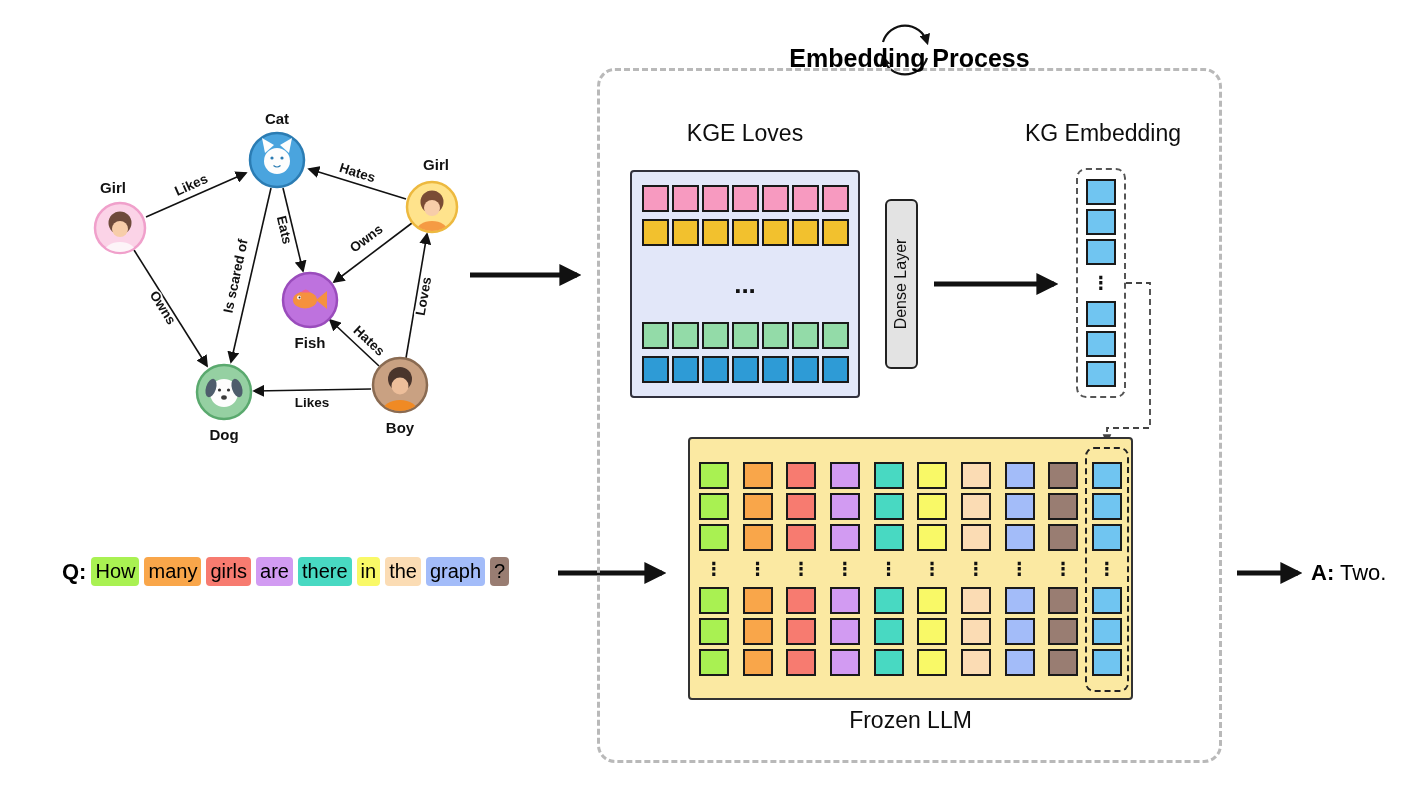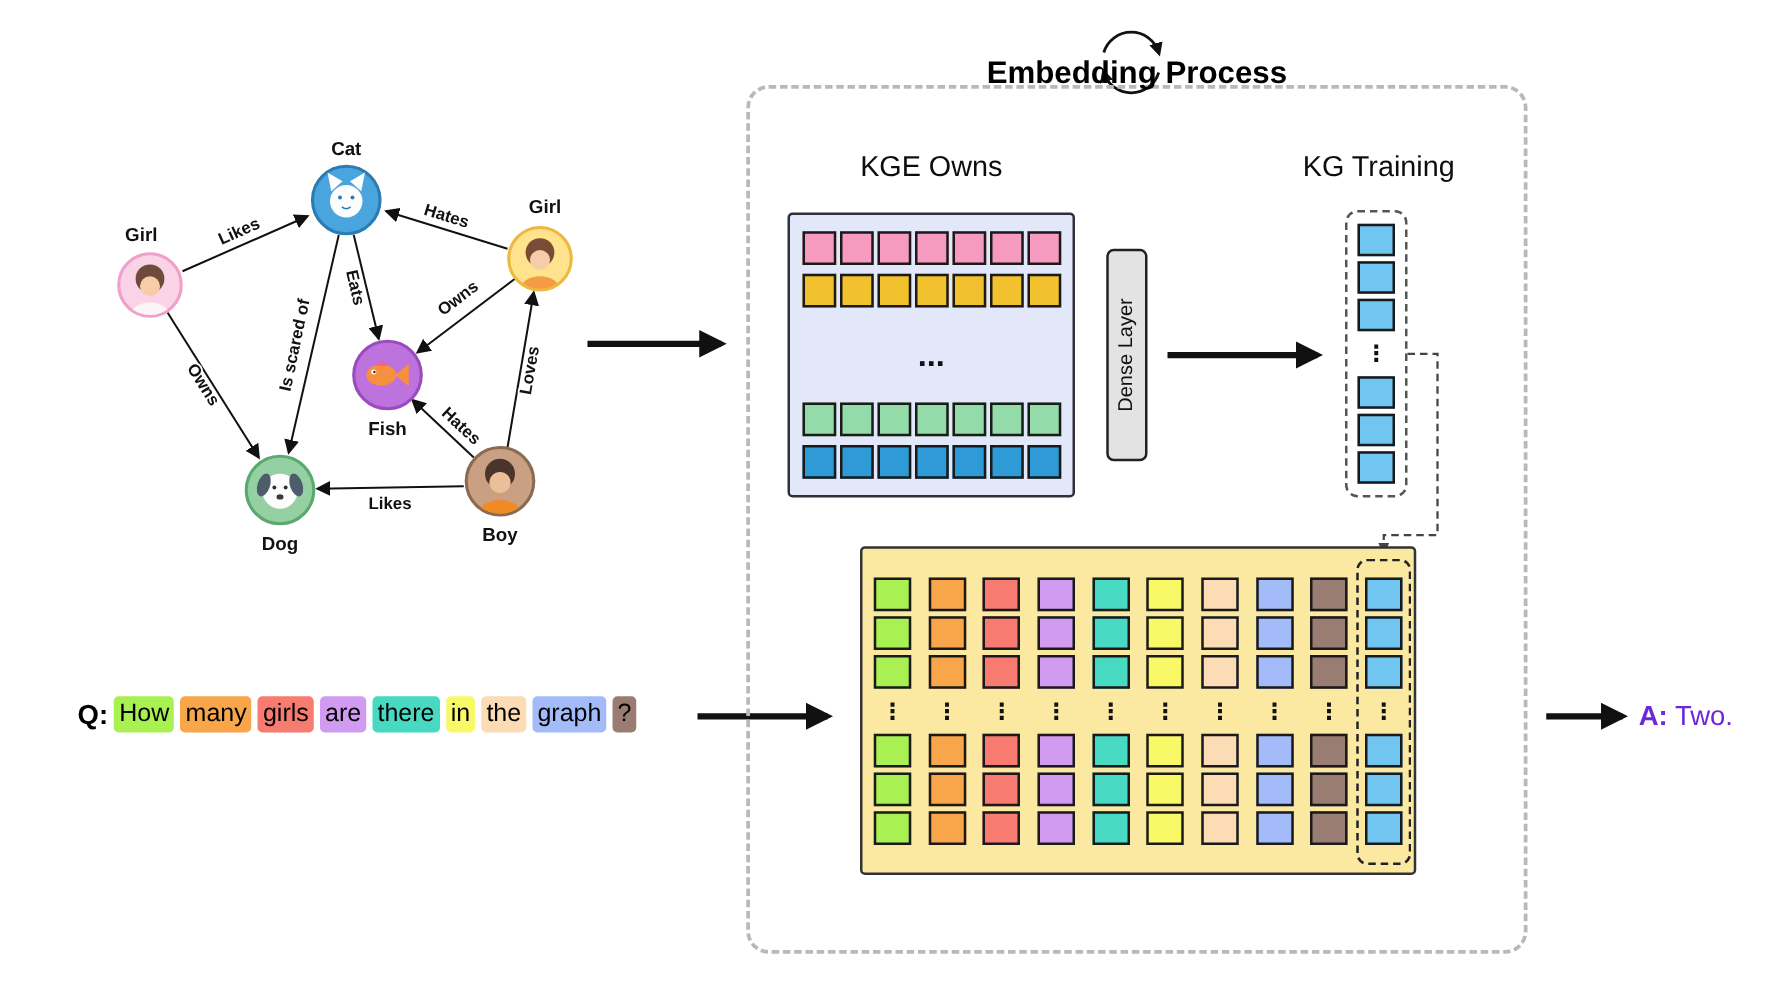--- a/index.html
+++ b/index.html
@@ -50,21 +50,21 @@
              display:flex; justify-content:space-between; padding:12px 9px; }
   .llm-col { display:flex; flex-direction:column; align-items:center; justify-content:center; gap:4px; }
   .llm-sq { width:30px; height:27px; border:2px solid #1a1a1a; }
   .llm-embed-outline { left:1085px; top:447px; width:44px; height:245px;
                        border:2px dashed #222; border-radius:9px; pointer-events:none; }
 
   
   .q-line { left:62px; top:557px; display:flex; align-items:center; font-size:20px; color:#000; white-space:nowrap; }
   .q-prefix { font-weight:bold; font-size:22px; }
   .token { display:inline-block; margin-left:5px; padding:3px 4px; border-radius:4px; color:#000; }
-  .a-line { left:1311px; top:560px; font-size:22px; color:#6d28d9; white-space:nowrap; }
+  .a-line { left:1311px; top:560px; font-size:22px; color:#000000; white-space:nowrap; }
   .a-prefix { font-weight:bold; }
 
   
   .edge-label text { font-size:13.5px; font-weight:600; fill:#111; text-anchor:middle;
                      paint-order:stroke; stroke:#ffffff; stroke-width:3px; stroke-linejoin:round; }
   .node-label text { font-size:15px; font-weight:bold; fill:#111; text-anchor:middle; }
 </style>
 </head>
 <body>
 
@@ -202,21 +202,21 @@
 
     <g stroke="#111" stroke-width="2.2" fill="none">
       <path d="M883,42 A23,23 0 0 1 927,42" marker-end="url(#arrC)"></path>
       <path d="M927,58 A23,23 0 0 1 883,58" marker-end="url(#arrC)"></path>
     </g>
   </svg>
 
   <div class="abs training-box"></div>
   <div class="abs training-title">Embedding Process</div>
 
-  <div class="abs sec-title kge-title">KGE Owns</div>
+  <div class="abs sec-title kge-title">KGE Loves</div>
   <div class="abs kge-box" style="background: rgb(226, 231, 249);">
     <div class="kge-group">
       <div class="kge-row">
           <div class="kge-sq" style="background: rgb(247, 154, 192);"></div>
           <div class="kge-sq" style="background: rgb(247, 154, 192);"></div>
           <div class="kge-sq" style="background: rgb(247, 154, 192);"></div>
           <div class="kge-sq" style="background: rgb(247, 154, 192);"></div>
           <div class="kge-sq" style="background: rgb(247, 154, 192);"></div>
           <div class="kge-sq" style="background: rgb(247, 154, 192);"></div>
           <div class="kge-sq" style="background: rgb(247, 154, 192);"></div>
@@ -251,21 +251,21 @@
           <div class="kge-sq" style="background: rgb(46, 155, 214);"></div>
           <div class="kge-sq" style="background: rgb(46, 155, 214);"></div>
         </div>
     </div>
   </div>
 
   <div class="abs dense-layer" style="background: rgb(227, 227, 227);">
     <span>Dense Layer</span>
   </div>
 
-  <div class="abs sec-title emb-title">KG Training</div>
+  <div class="abs sec-title emb-title">KG Embedding</div>
   <div class="abs emb-box" id="emb-squares">
       <div class="emb-sq" style="background: rgb(112, 197, 241);"></div>
       <div class="emb-sq" style="background: rgb(112, 197, 241);"></div>
       <div class="emb-sq" style="background: rgb(112, 197, 241);"></div>
       <div class="dots">⋮</div>
       <div class="emb-sq" style="background: rgb(112, 197, 241);"></div>
       <div class="emb-sq" style="background: rgb(112, 197, 241);"></div>
       <div class="emb-sq" style="background: rgb(112, 197, 241);"></div>
     </div>
 
@@ -355,20 +355,21 @@
         <div class="llm-sq" style="background: rgb(112, 197, 241);"></div>
         <div class="llm-sq" style="background: rgb(112, 197, 241);"></div>
         <div class="llm-sq" style="background: rgb(112, 197, 241);"></div>
         <div class="dots">⋮</div>
         <div class="llm-sq" style="background: rgb(112, 197, 241);"></div>
         <div class="llm-sq" style="background: rgb(112, 197, 241);"></div>
         <div class="llm-sq" style="background: rgb(112, 197, 241);"></div>
       </div>
     </div>
   <div class="abs llm-embed-outline"></div>
+  <div class="abs sec-title llm-label">Frozen LLM</div>
 
   <div class="abs q-line">
     <span class="q-prefix">Q:</span>
     <span id="q-tokens"><span class="token" style="background: rgb(169, 241, 82);">How</span><span class="token" style="background: rgb(249, 166, 74);">many</span><span class="token" style="background: rgb(247, 123, 112);">girls</span><span class="token" style="background: rgb(210, 155, 242);">are</span><span class="token" style="background: rgb(72, 217, 194);">there</span><span class="token" style="background: rgb(249, 249, 103);">in</span><span class="token" style="background: rgb(251, 220, 180);">the</span><span class="token" style="background: rgb(163, 188, 249);">graph</span><span class="token" style="background: rgb(153, 125, 114);">?</span></span>
   </div>
 
   <div class="abs a-line">
     <span class="a-prefix">A:</span>
     <span>Two.</span>
   </div>

